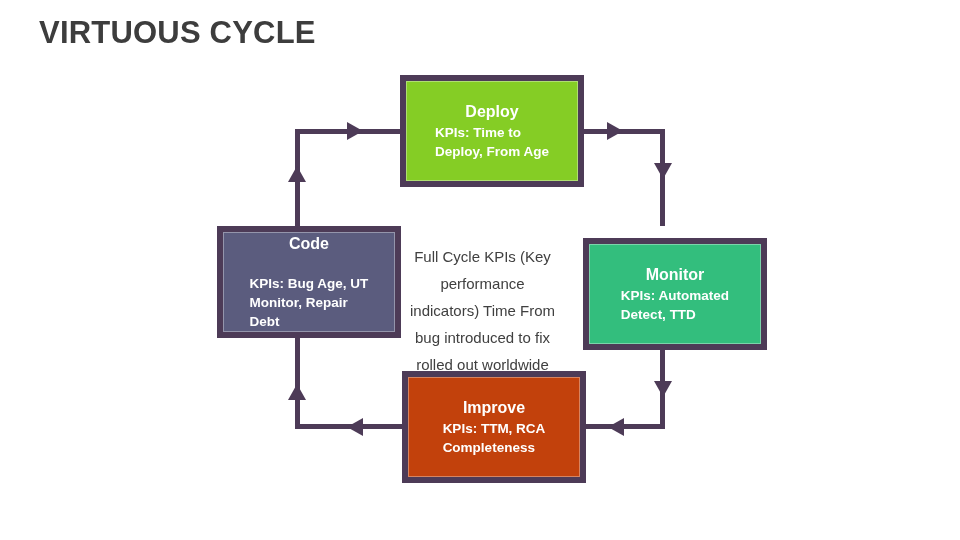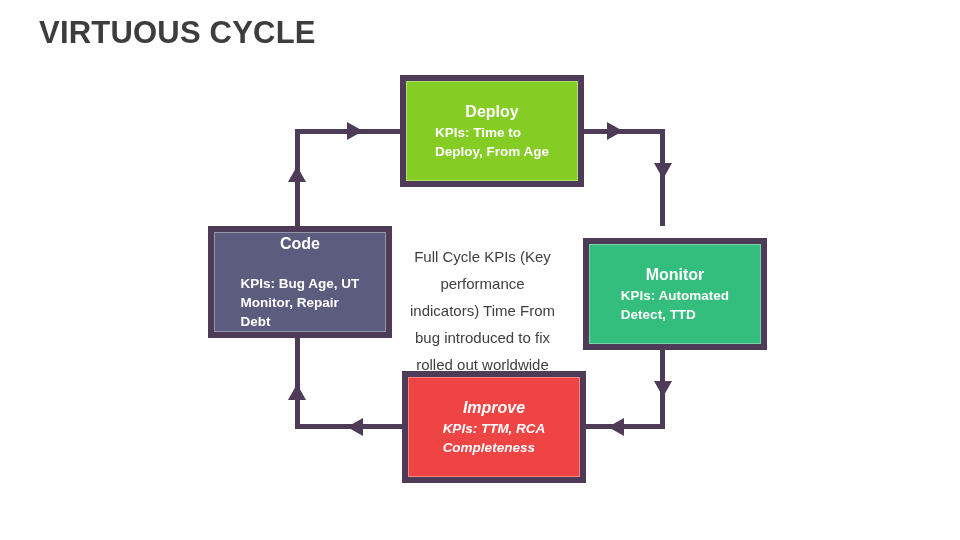--- a/index.html
+++ b/index.html
@@ -50,21 +50,21 @@
   .node {
     position: absolute; width: 184px; height: 112px;
     border: 6px solid var(--border, #4d3b57);
     box-shadow: inset 0 0 0 1px rgba(255,255,255,0.35);
     display: flex; flex-direction: column; align-items: center; justify-content: center;
     text-align: left;
   }
   .node-deploy  { left: 400px; top: 75px;  }
   .node-monitor { left: 583px; top: 238px; }
   .node-improve { left: 402px; top: 371px; }
-  .node-code    { left: 208px; top: 226px; gap: 19px; }
+  .node-code    { left: 217px; top: 226px; gap: 19px; }
   .node-label { font-size: 16px; line-height: 20px; font-weight: bold; margin-bottom: 1px; }
   .node-kpis  { font-size: 13.5px; line-height: 19px; font-weight: 600; white-space: pre-line; }
 
   .center-note {
     position: absolute; left: 385px; top: 243px; width: 195px;
     text-align: center; font-size: 15px; line-height: 27px;
     color: var(--note, #404040); white-space: pre-line;
   }
 </style>
 </head>
@@ -98,21 +98,21 @@
       <div class="node-kpis">KPIs: Time to
 Deploy, From Age</div>
     </div>
 
     <div class="node node-monitor" style="background: rgb(51, 190, 125); color: rgb(255, 255, 255);">
       <div class="node-label">Monitor</div>
       <div class="node-kpis">KPIs: Automated
 Detect, TTD</div>
     </div>
 
-    <div class="node node-improve" style="background: #ef4444; color: rgb(255, 255, 255); font-style: italic;">
+    <div class="node node-improve" style="background: #c2410c; color: rgb(255, 255, 255);">
       <div class="node-label">Improve</div>
       <div class="node-kpis">KPIs: TTM, RCA
 Completeness</div>
     </div>
 
     <div class="node node-code" style="background: rgb(91, 92, 126); color: rgb(255, 255, 255);">
       <div class="node-label">Code</div>
       <div class="node-kpis">KPIs: Bug Age, UT
 Monitor, Repair
 Debt</div>

